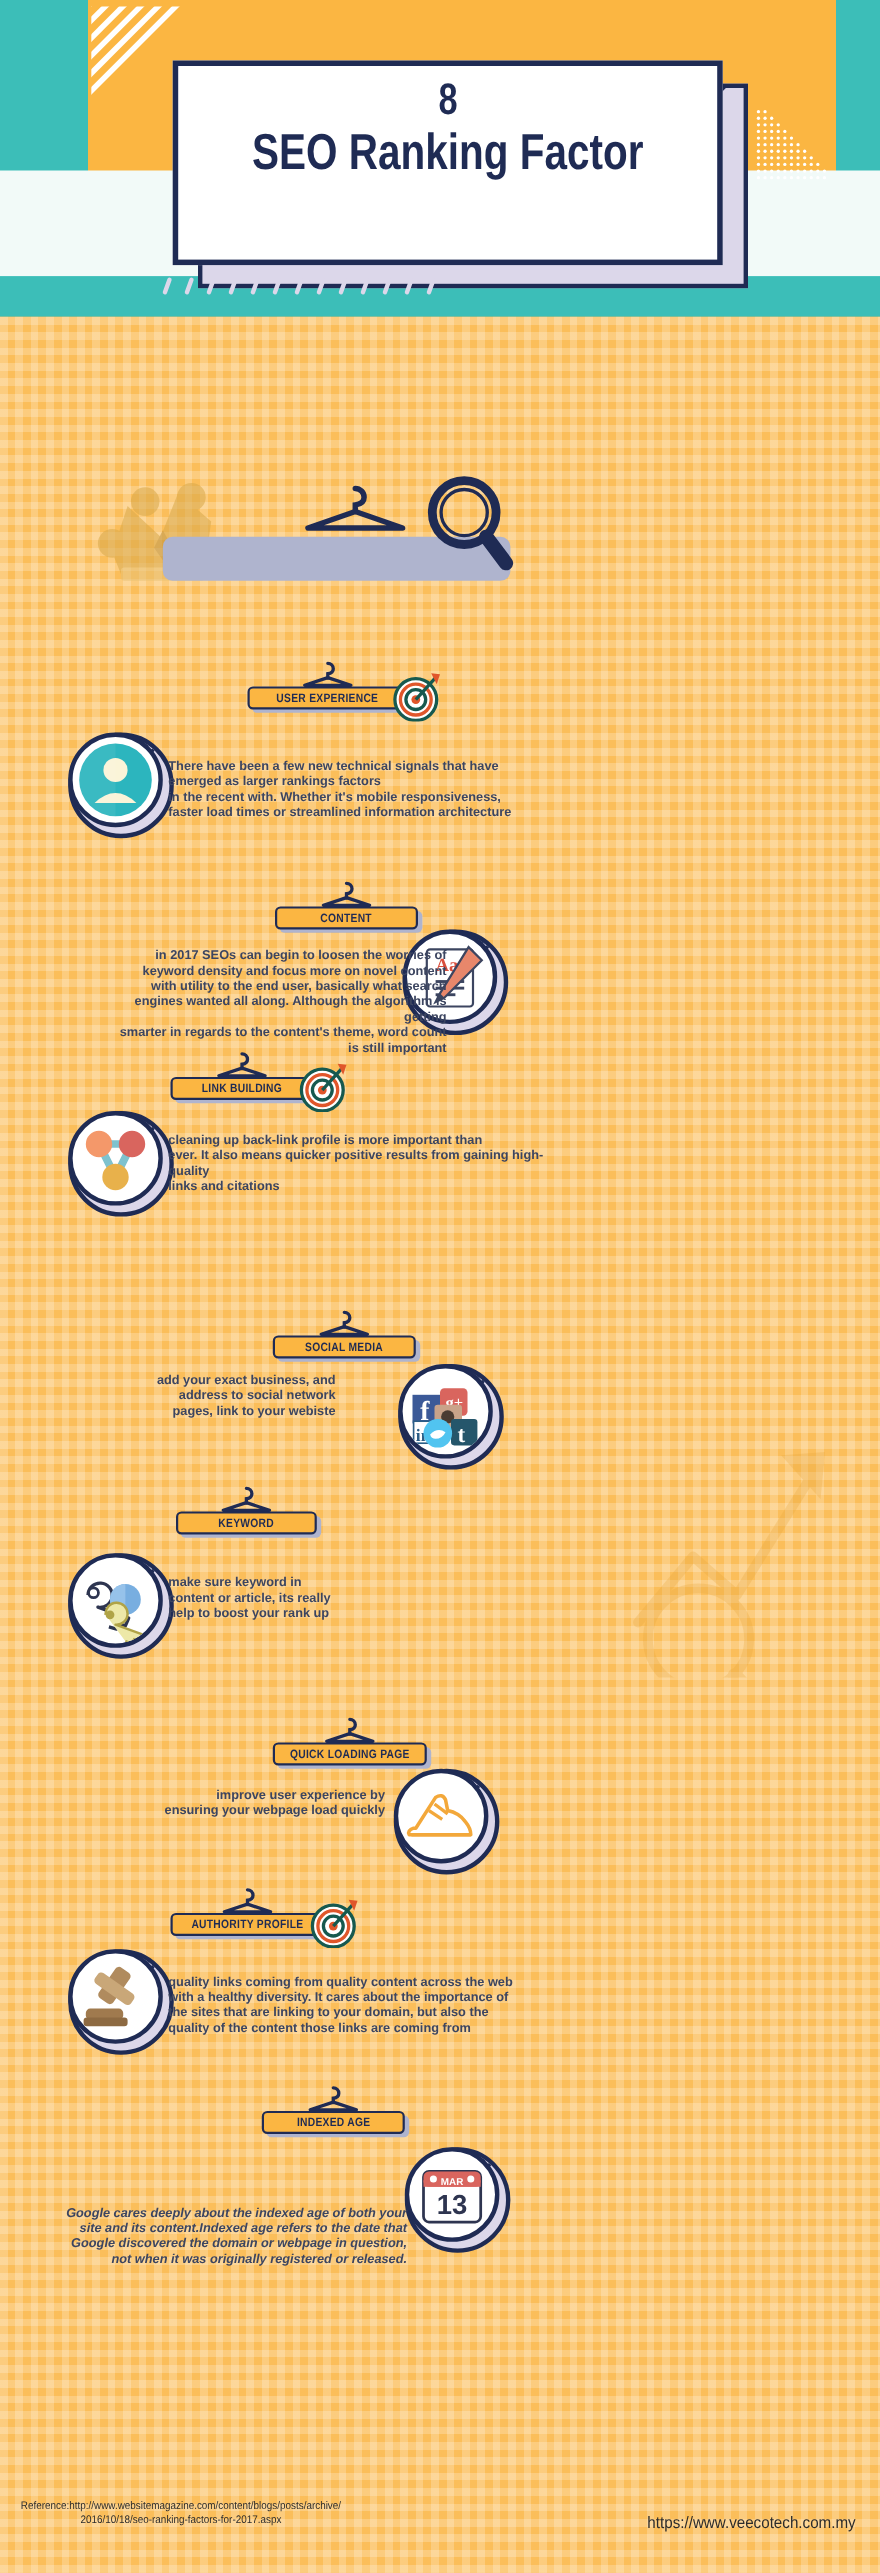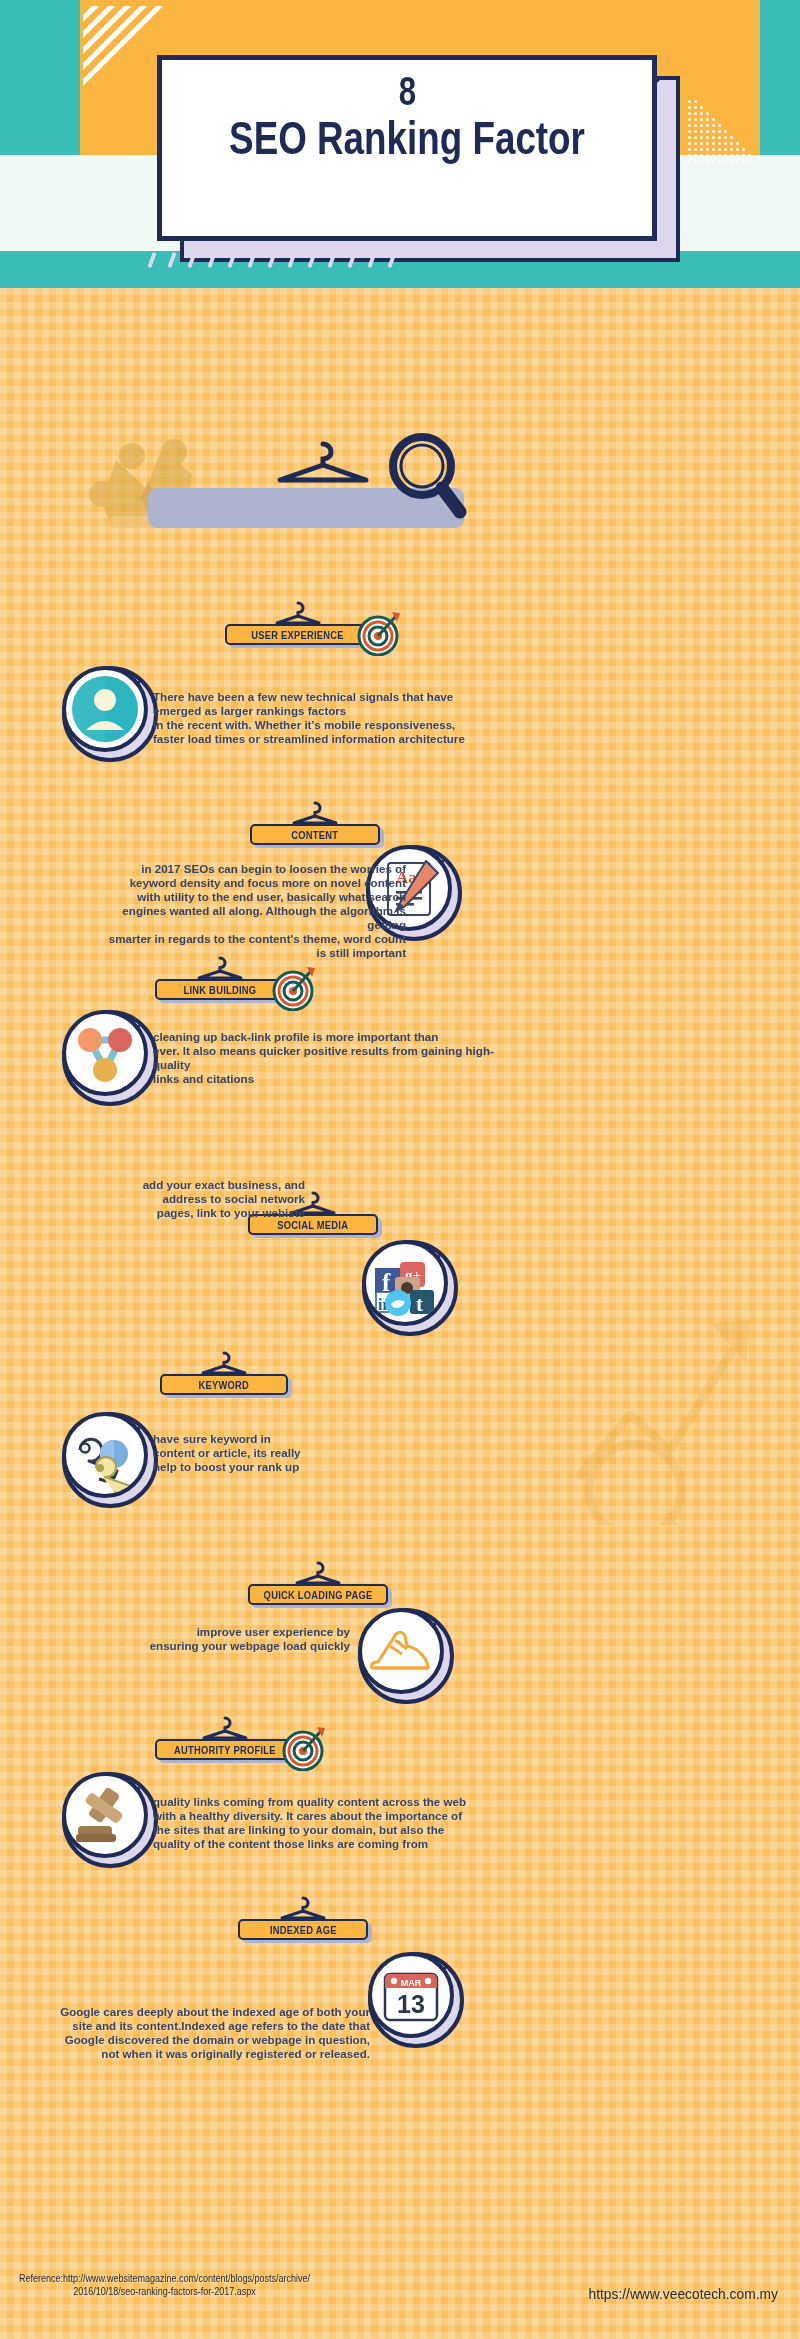--- a/index.html
+++ b/index.html
@@ -691,21 +691,21 @@
           <rect x="10" y="48" width="19" height="20" fill="#FFF" stroke="#2B5E86" stroke-width="1.5"></rect>
           <text x="12" y="66" font-family="Liberation Serif, serif" font-size="16" fill="#2B5E86" font-weight="bold">in</text>
           <rect x="44" y="46" width="24" height="24" rx="3" fill="#25566B"></rect>
           <text x="50" y="67" font-family="Liberation Serif, serif" font-size="21" fill="#FFF" font-weight="bold">t</text>
           <circle cx="32" cy="59" r="13" fill="#51C4F0"></circle>
           <path d="M25 60 q7 -7 14 -2 q-3 6 -9 6 q-4 0 -5 -4 z" fill="#FFF"></path>
         </svg>
       </div>
     </div>
 
-    <div class="desc right" style="left: 120px; top: 1178px; width: 185px; white-space: pre-line;">add your exact business, and
+    <div class="desc right" style="left: 120px; top: 1248px; width: 185px; white-space: pre-line;">add your exact business, and
 address to social network
 pages, link to your webiste</div>
   </div>
 
   <div class="sec">
     <div class="label-wrap" style="left:160px; top:1350px; width:128px;">
       <svg class="label-hanger" viewBox="0 0 56 26">
         <path d="M28 3 a5 5 0 0 1 5 5 q0 4 -5 4.5 l0 4" fill="none" stroke="#1F2B54" stroke-width="3" stroke-linecap="round"></path>
         <path d="M28 16 L7 23 L49 23 Z" fill="none" stroke="#1F2B54" stroke-width="3" stroke-linejoin="round"></path>
       </svg>
@@ -738,21 +738,21 @@
           <path d="M14 34 a11 11 0 1 1 9 11 l28 10 l-3 7 l-6 -2 l-2 5 l-7 -2" fill="#FFF" stroke="#2E3550" stroke-width="3" stroke-linejoin="round"></path>
           <circle cx="19" cy="32" r="4.5" fill="#FFF" stroke="#2E3550" stroke-width="2.5"></circle>
           <circle cx="48" cy="38" r="14" fill="#78AEE0"></circle>
           <path d="M48 24 a14 14 0 0 0 0 28 z" fill="#96C2EA"></path>
           <path d="M30 52 a10 10 0 1 1 9 9 l25 9 l-3 6 l-5 -2 l-2 4 l-6 -2" fill="#EDE8A8" stroke="#B0A347" stroke-width="2.2" stroke-linejoin="round"></path>
           <circle cx="34" cy="52" r="4" fill="#B0A347"></circle>
         </svg>
       </div>
     </div>
 
-    <div class="desc left" style="left: 153px; top: 1432px; width: 230px; white-space: pre-line;">have sure keyword in
+    <div class="desc left" style="left: 153px; top: 1432px; width: 230px; white-space: pre-line;">make sure keyword in
 content or article, its really
 help to boost your rank up</div>
   </div>
 
   <div class="sec">
     <div class="label-wrap" style="left:248px; top:1560px; width:140px;">
       <svg class="label-hanger" viewBox="0 0 56 26">
         <path d="M28 3 a5 5 0 0 1 5 5 q0 4 -5 4.5 l0 4" fill="none" stroke="#1F2B54" stroke-width="3" stroke-linecap="round"></path>
         <path d="M28 16 L7 23 L49 23 Z" fill="none" stroke="#1F2B54" stroke-width="3" stroke-linejoin="round"></path>
       </svg>
@@ -883,21 +883,21 @@
           <rect x="13" y="18" width="52" height="14" rx="5" fill="#D9655E"></rect>
           <rect x="13" y="26" width="52" height="6" fill="#D9655E"></rect>
           <circle cx="22" cy="25" r="3.2" fill="#FFF"></circle>
           <circle cx="56" cy="25" r="3.2" fill="#FFF"></circle>
           <text x="39" y="30" text-anchor="middle" font-family="Liberation Sans, sans-serif" font-size="9" font-weight="bold" fill="#FFF">MAR</text>
           <text x="39" y="57" text-anchor="middle" font-family="Liberation Sans, sans-serif" font-size="25" font-weight="bold" fill="#2E3550">13</text>
         </svg>
       </div>
     </div>
 
-    <div class="desc right" style="left: 60px; top: 2005px; width: 310px; white-space: pre-line;">Google cares deeply about the indexed age of both your
+    <div class="desc right" style="left: 60px; top: 2005px; width: 310px; white-space: pre-line; font-style: italic;">Google cares deeply about the indexed age of both your
 site and its content.Indexed age refers to the date that
 Google discovered the domain or webpage in question,
 not when it was originally registered or released.</div>
   </div>
 
   <div class="footer-ref">Reference:http://www.websitemagazine.com/content/blogs/posts/archive/ 2016/10/18/seo-ranking-factors-for-2017.aspx</div>
   <div class="footer-url">https://www.veecotech.com.my</div>
 
 </div>
 

